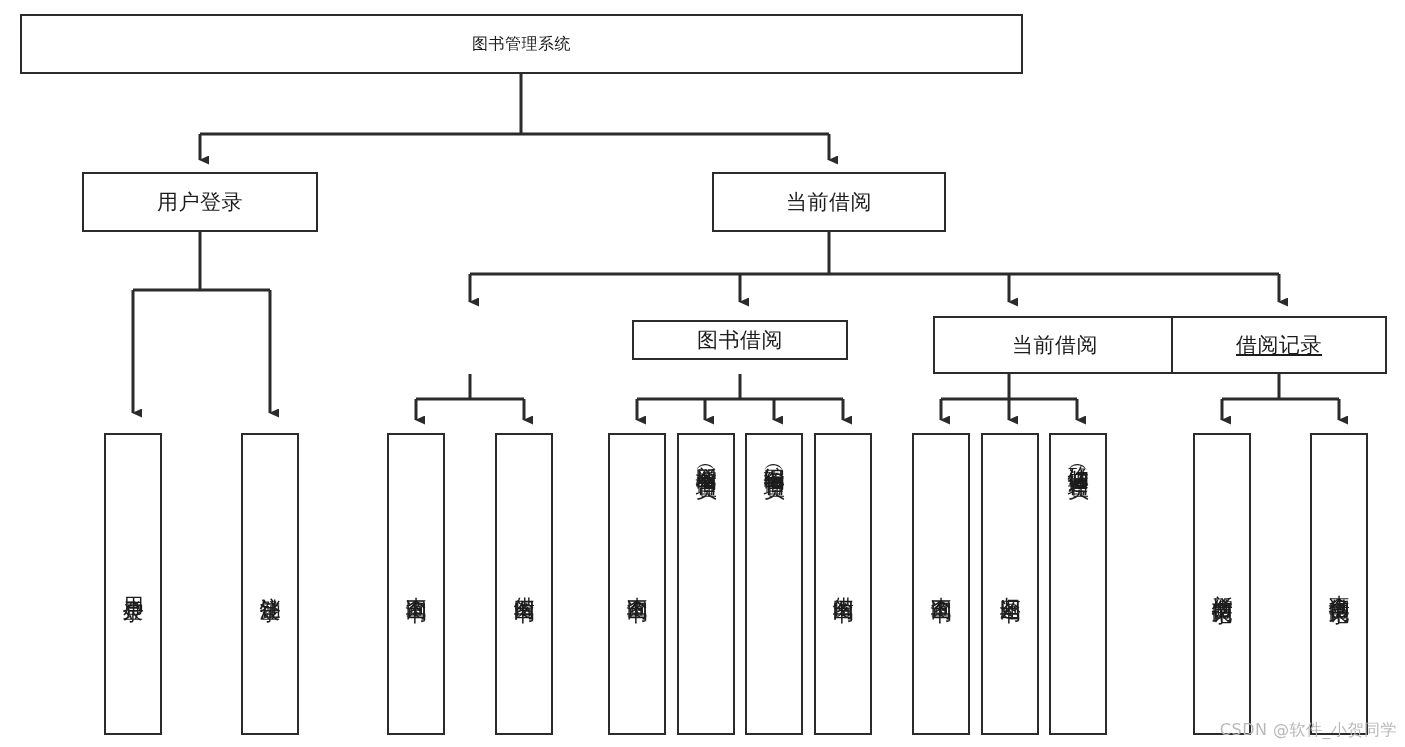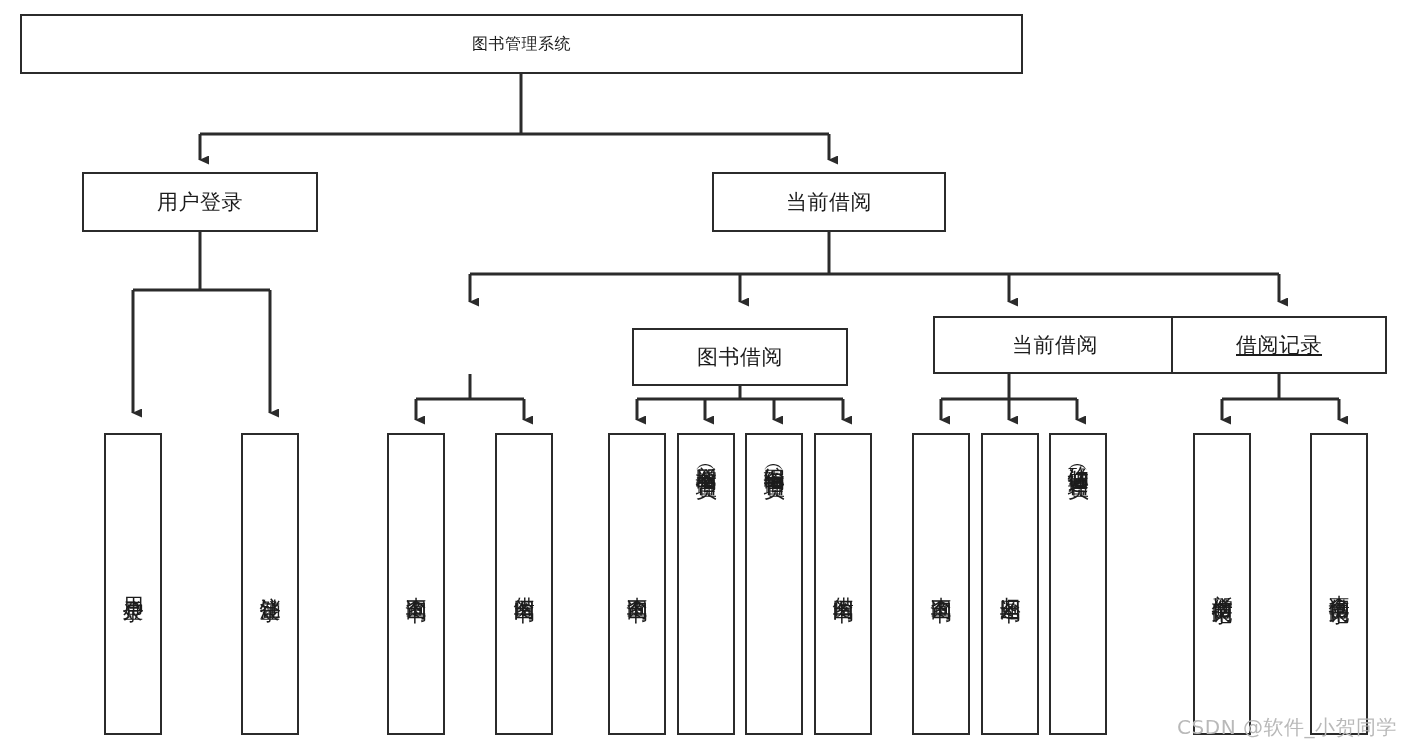--- a/index.html
+++ b/index.html
@@ -68,21 +68,21 @@
     max-height: 280px;
   }
   .node.vertical.centered {
     align-items: center;
     padding-top: 0;
   }
   .watermark {
     position: absolute;
     right: 8px;
     bottom: 6px;
-    font-size: 20px;
+    font-size: 16px;
     color: #b9b9b9;
     letter-spacing: 0.5px;
     z-index: 5;
     white-space: nowrap;
   }
 </style>
 </head>
 <body>
 
 <div id="diagram-root">
@@ -144,21 +144,21 @@
 
   <div class="node horizontal" style="left:82px; top:172px; width:236px; height:60px;">
     <span class="label">用户登录</span>
   </div>
 
   <div class="node horizontal" style="left:712px; top:172px; width:234px; height:60px;">
     <span class="label">当前借阅</span>
   </div>
 
 
-  <div class="node horizontal" style="left:632px; top:328px; width:216px; height:58px;">
+  <div class="node horizontal" style="left:632px; top:320px; width:216px; height:40px;">
     <span class="label">图书借阅</span>
   </div>
 
   <div class="node horizontal" style="left:901px; top:316px; width:244px; height:58px;margin-left:32px;">
     <span class="label">当前借阅</span>
   </div>
 
   <div class="node horizontal" style="left:1171px; top:316px; width:216px; height:58px;text-decoration:underline;">
     <span class="label">借阅记录</span>
   </div>

